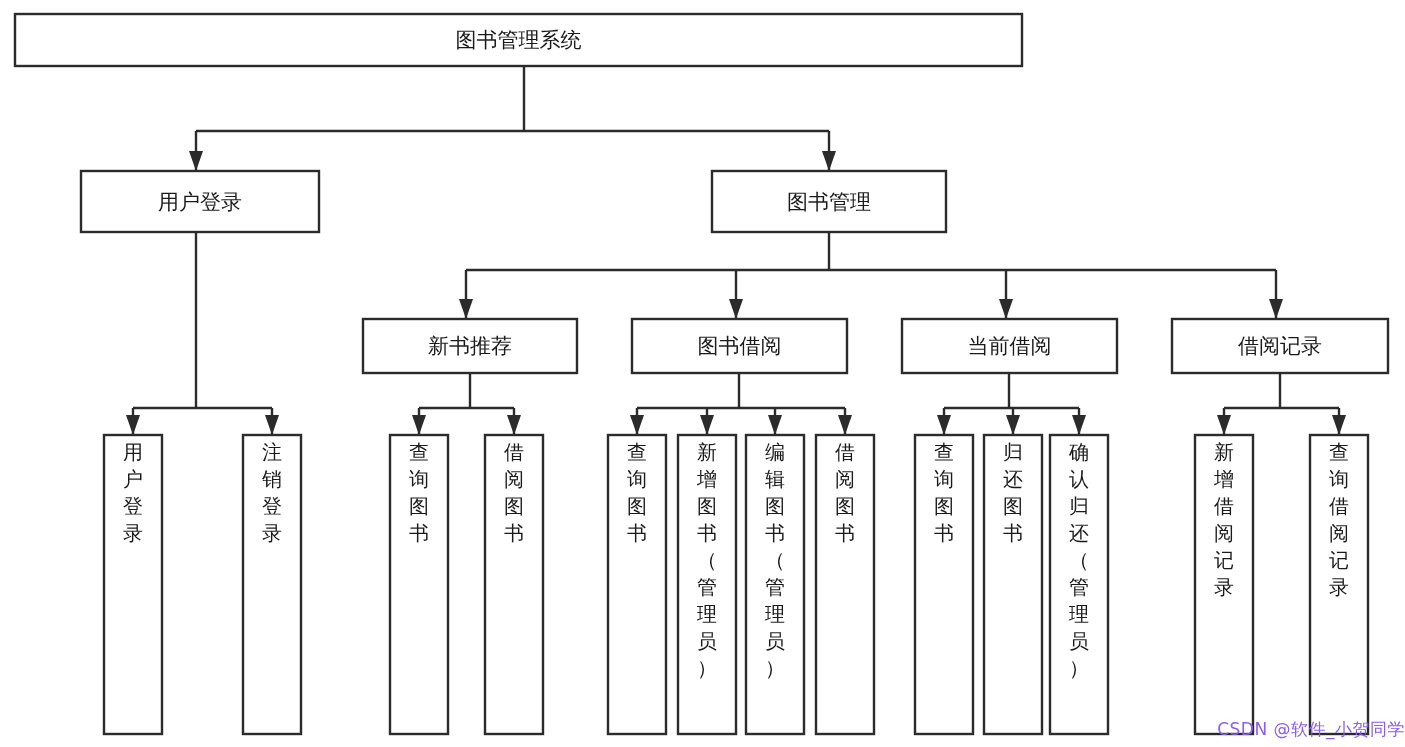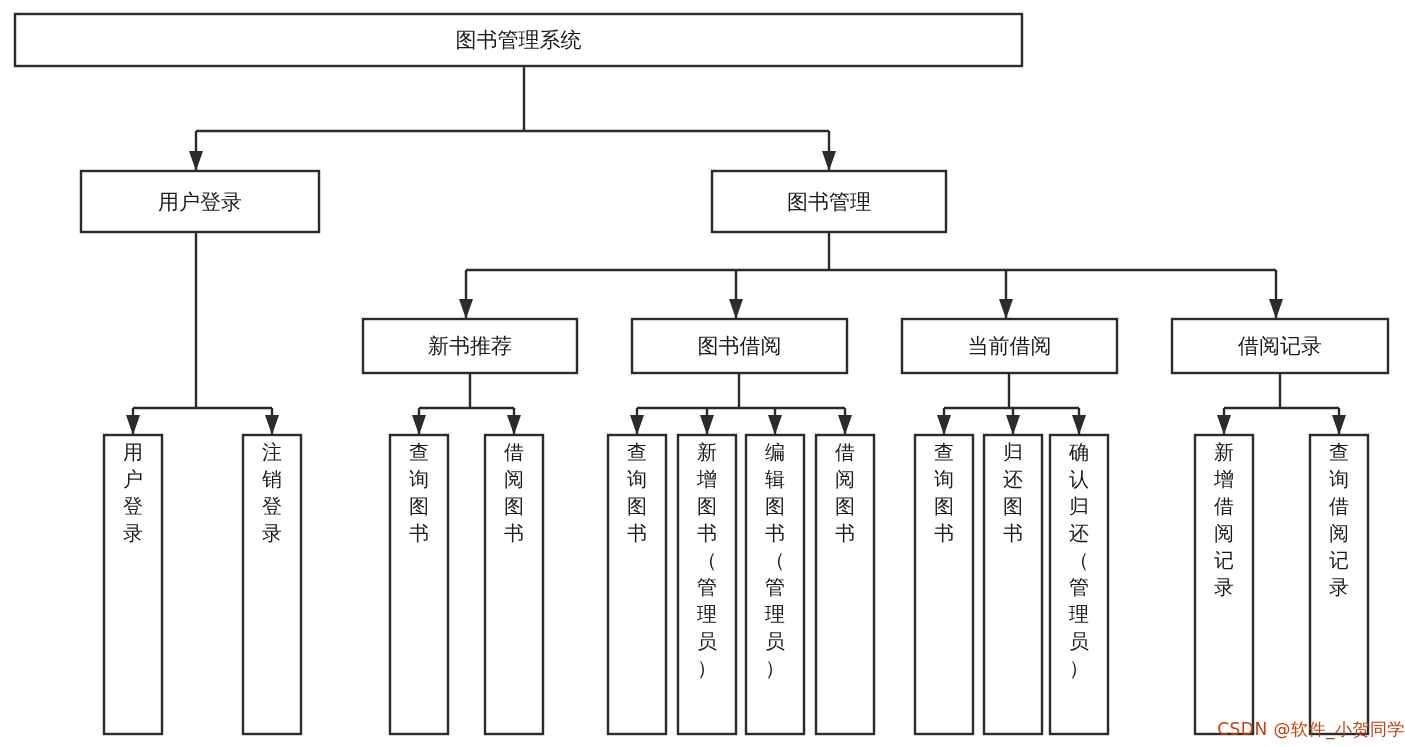--- a/index.html
+++ b/index.html
@@ -54,21 +54,21 @@
   .node-label-v {
     fill: #1a1a1a;
     font-family: "DejaVu Sans", "Liberation Sans", sans-serif;
     font-size: 20px;
     text-anchor: middle;
   }
   .watermark {
     position: absolute;
     right: 12px;
     bottom: 6px;
-    color: #c2410c;
+    color: #8b5cf6;
     font-size: 17px;
     font-family: "DejaVu Sans", "Liberation Sans", sans-serif;
     letter-spacing: 0.5px;
     white-space: nowrap;
     user-select: none;
   }
 </style>
 </head>
 <body>
 

